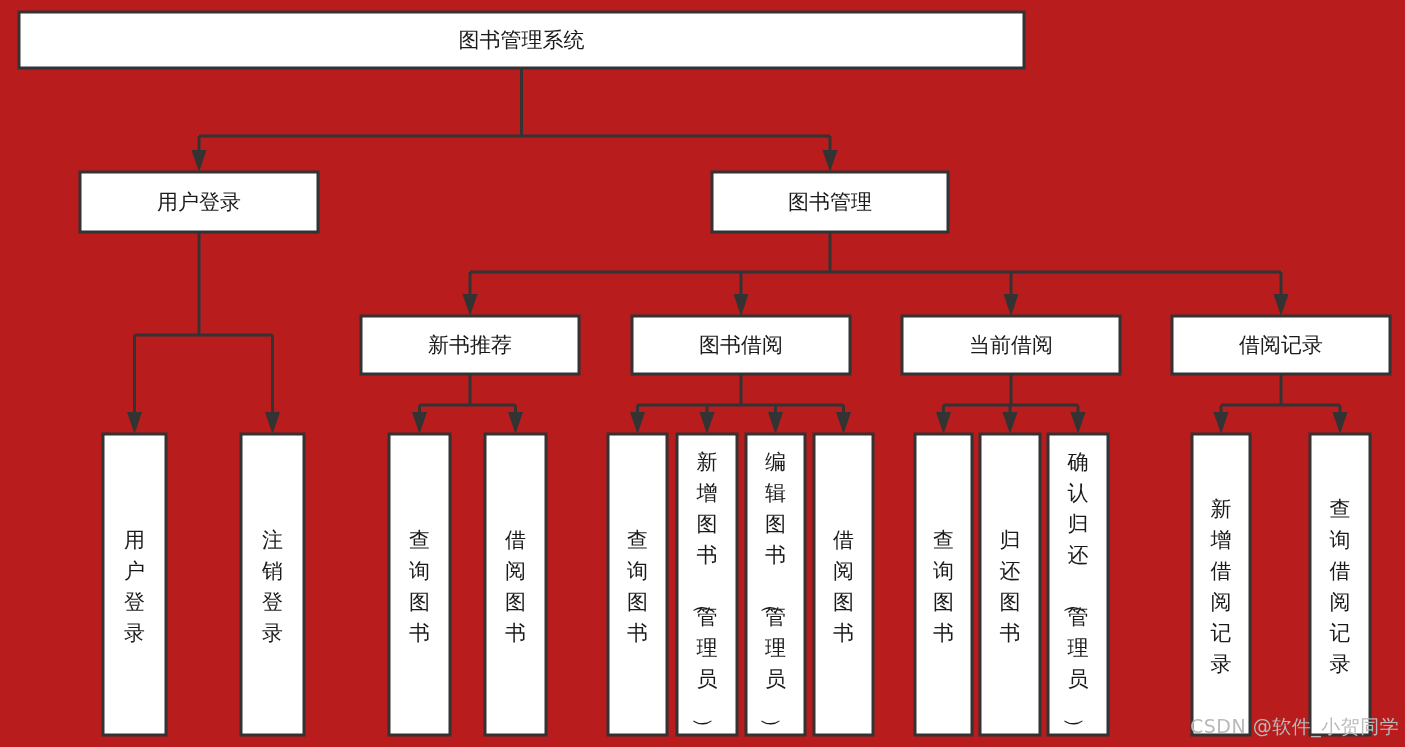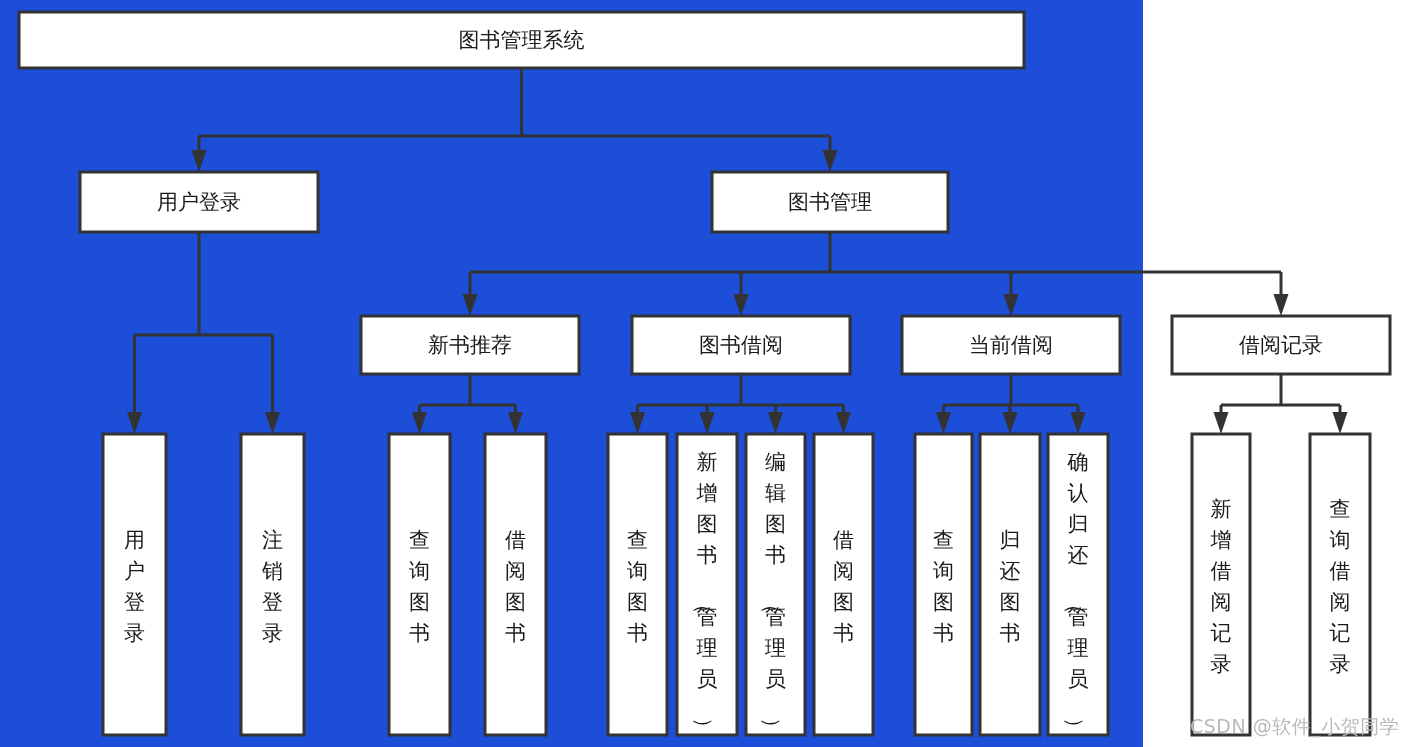--- a/index.html
+++ b/index.html
@@ -9,23 +9,23 @@
   }
   body {
     width: 1405px;
     height: 747px;
     font-family: "DejaVu Sans", "Liberation Sans", sans-serif;
     overflow: hidden;
     position: relative;
   }
   #diagram-root {
     position: relative;
-    width: 1143px;
+    width: 1405px;
     height: 747px;
-    background: #1d4ed8;
+    background: #b91c1c;
   }
   svg.diagram-canvas {
     position: absolute;
     left: 0;
     top: 0;
     width: 1405px;
     height: 747px;
     display: block;
   }
   .node-box {

